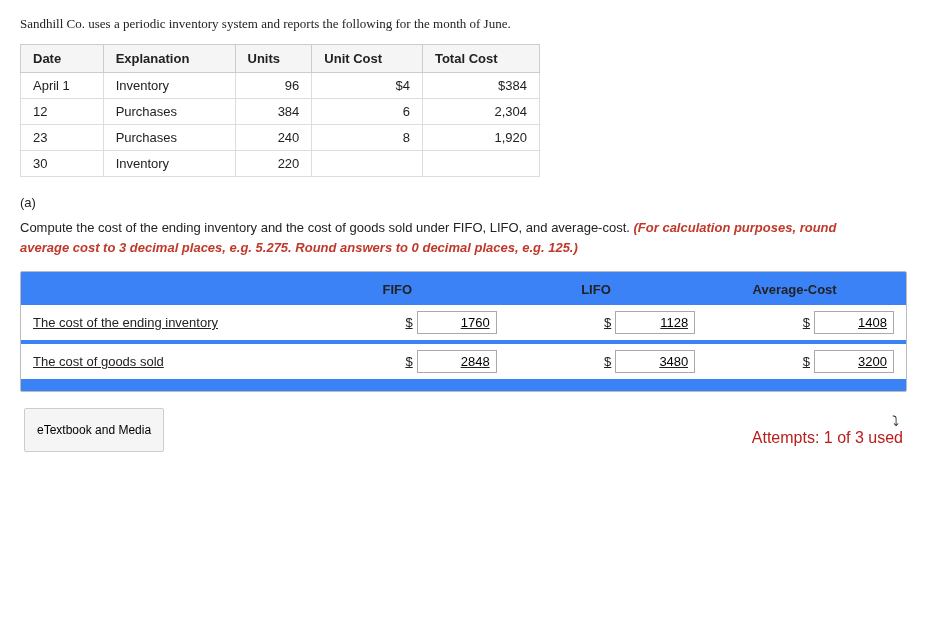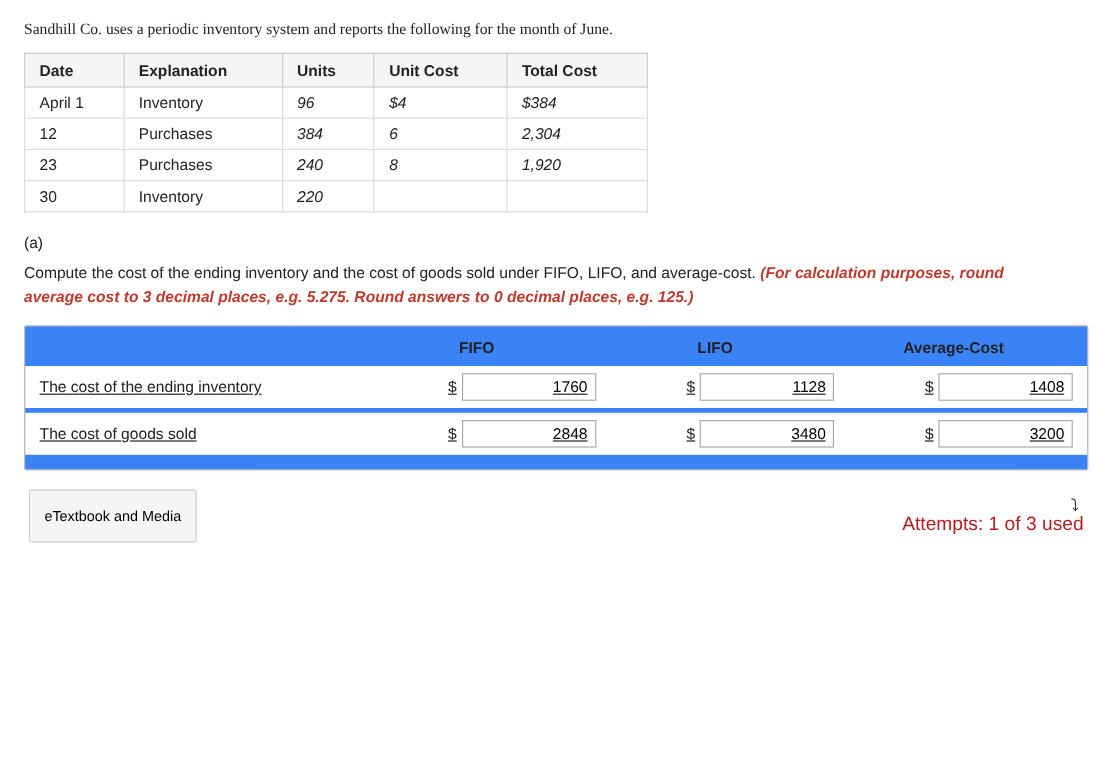--- a/index.html
+++ b/index.html
@@ -32,21 +32,21 @@
       text-align: left;
       font-weight: bold;
       font-size: 13px;
     }
     .inventory-table td {
       border: 1px solid #ddd;
       padding: 5px 12px;
       font-size: 13px;
     }
     .inventory-table td.num {
-      font-style: italic;
+      text-align: right;
     }
     .instructions {
       font-size: 13px;
       margin-bottom: 14px;
       line-height: 1.5;
       max-width: 860px;
     }
     .instructions em {
       font-style: italic;
       color: #c0392b;
@@ -92,21 +92,21 @@
       display: flex;
       align-items: center;
       justify-content: flex-end;
       gap: 4px;
     }
     .dollar-sign {
       font-size: 13px;
       color: #222;
     }
     .calc-input {
-      width: 112px;
+      width: 80px;
       border: 1px solid #aaa;
       padding: 3px 6px;
       font-size: 13px;
       text-align: right;
       background: #fff;
     }
     .calc-input.correct {
       background: #fff;
     }
     .footer-row {

